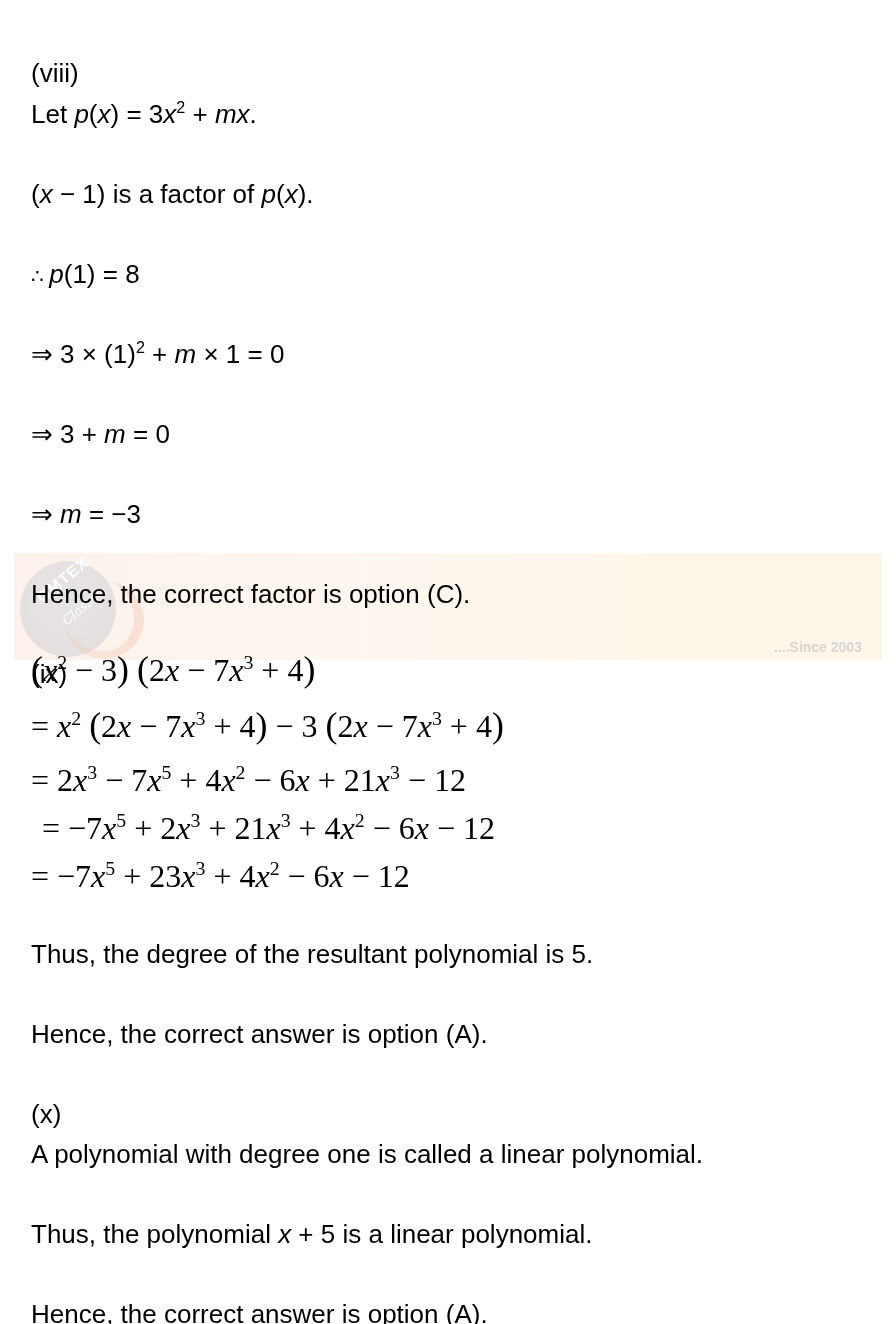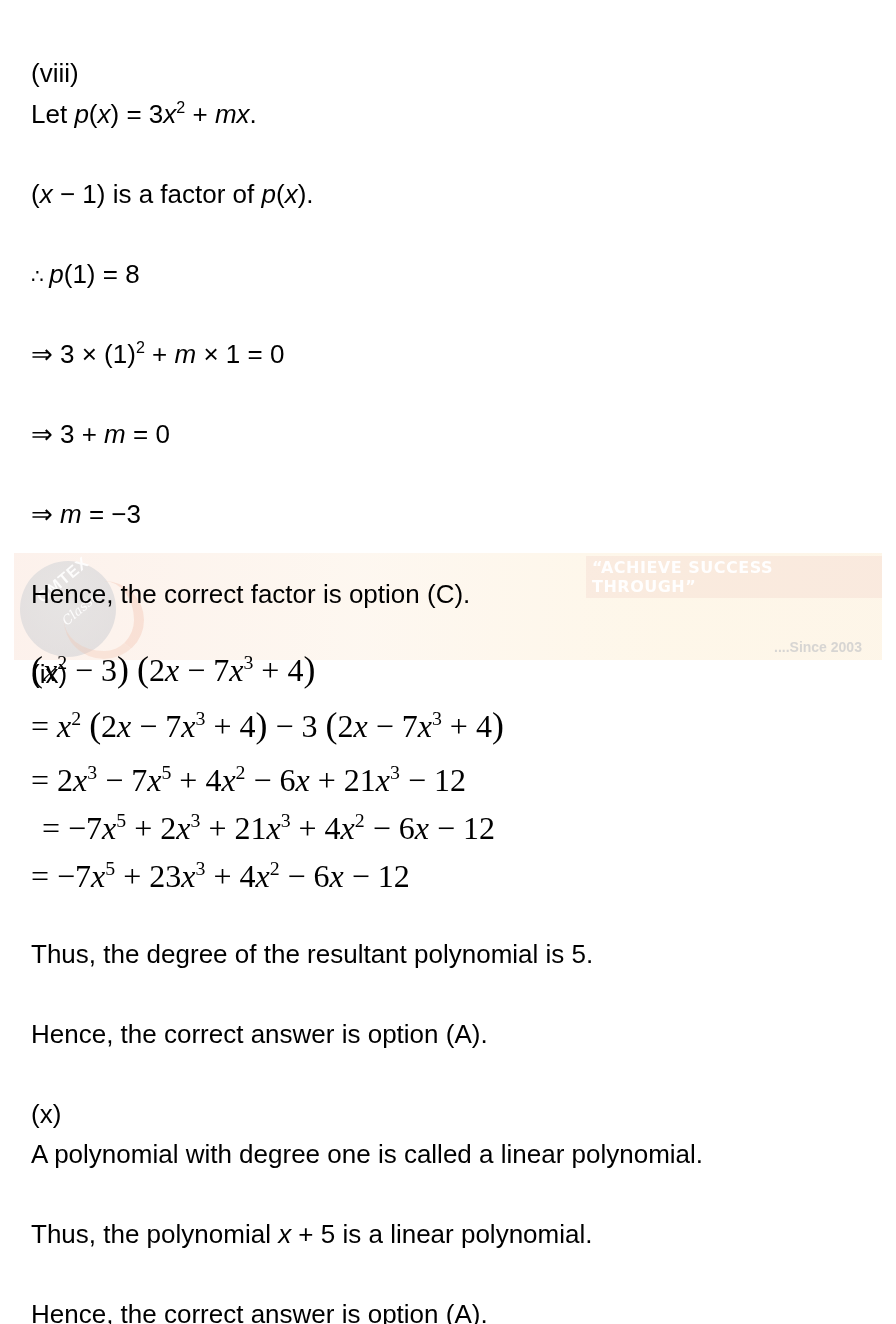--- a/index.html
+++ b/index.html
@@ -33,21 +33,20 @@
   .content { position: relative; z-index: 1; }
 </style>
 </head>
 <body>
 
 <div class="wm">
   <div class="wm-globe"></div>
   <div class="wm-hand"></div>
   <div class="wm-globe-text">OMTEX</div>
   <div class="wm-globe-sub">Classes</div>
-  <div class="wm-tagline">“ACHIEVE SUCCESS THROUGH”</div>
   <div class="wm-since">....Since 2003</div>
 </div>
 
 <div class="content">
 
   <div class="line sans" style="top:16px;">(viii)</div>
   <div class="line sans" style="top:57px;"><span>Let </span><i>p</i>(<i>x</i><span>) = 3</span><i>x</i><sup>2</sup><span> + </span><i>mx</i><span>.</span></div>
 
   <div class="line sans" style="top:137px;"><span>(</span><i>x</i><span> − 1) is a factor of </span><i>p</i>(<i>x</i><span>).</span></div>
 

